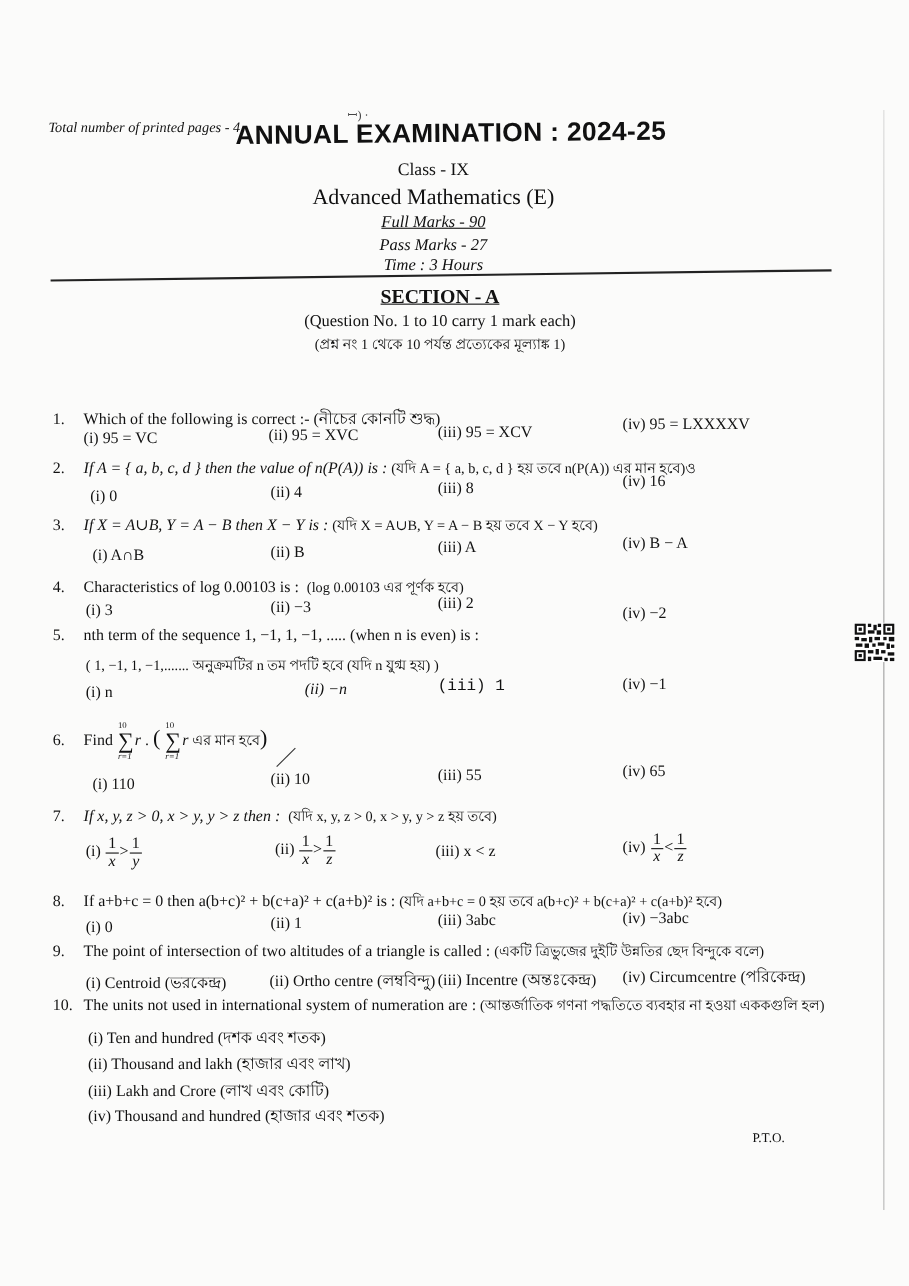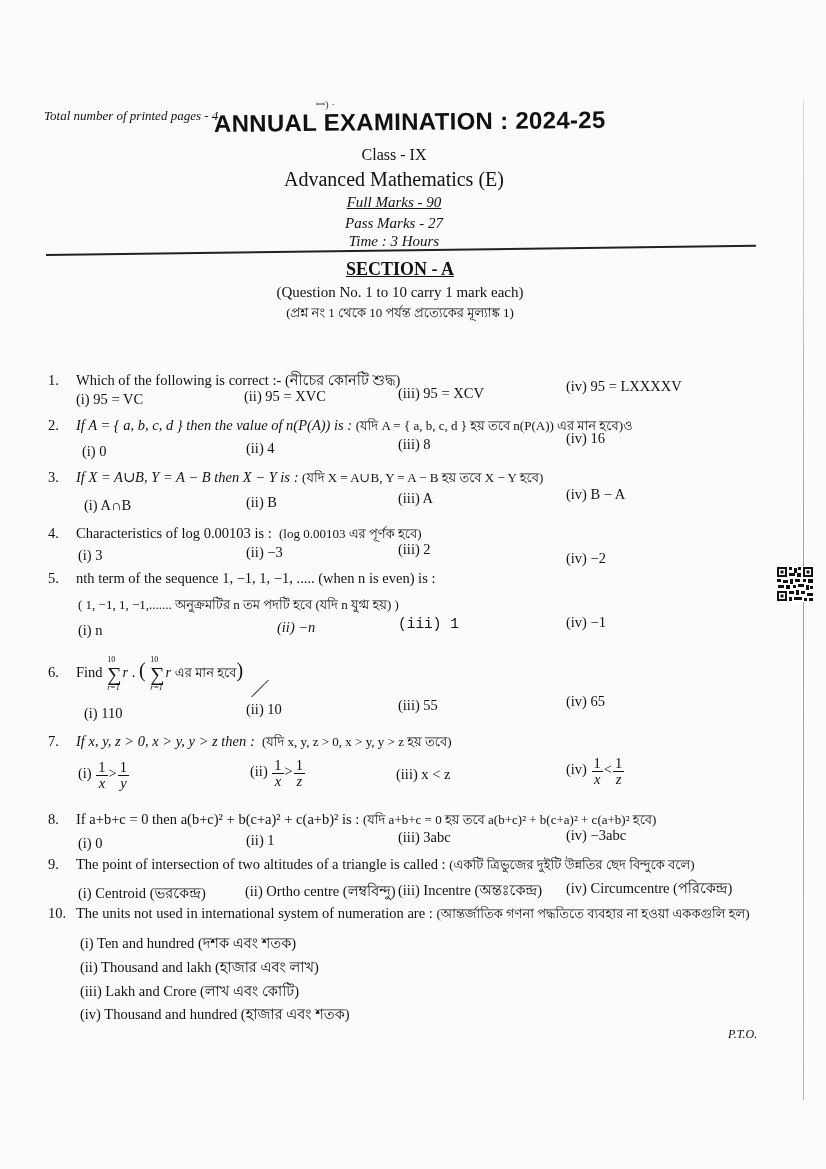--- a/index.html
+++ b/index.html
@@ -30,21 +30,21 @@
   .i { font-style: italic; }
   .frac { display: inline-block; vertical-align: middle; text-align: center; font-style: italic; line-height: 1; margin: 0 1px; }
   .frac span { display: block; padding: 0 2px; }
   .frac span.top { border-bottom: 1px solid #111; font-style: normal; }
   .sigma { display: inline-block; vertical-align: middle; text-align: left; line-height: 1; margin: 0 1px; }
   .sigma .lim { display: block; font-size: 8px; }
   .sigma .sym { display: block; font-size: 20px; }
 
   .vline { position: absolute; left: 803px; top: 100px; width: 1px; height: 1000px; background: linear-gradient(#ccc, #777, #999); opacity: 0.7; }
   .qr { position: absolute; left: 776px; top: 566px; width: 38px; height: 36px; }
-  .pto { left: 728px; top: 1027px; font-size: 12px; font-style: italic; }
+  .pto { left: 684px; top: 1027px; font-size: 12px; }
   .tick { position: absolute; left: 248px; top: 688px; width: 24px; height: 1px; background: #333; transform: rotate(-45deg); }
 </style>
 </head>
 <body>
 
 <div class="abs pages-note">Total number of printed pages - 4</div>
 <div class="abs scribble">ꟷ) ·</div>
 <div class="abs main-title">ANNUAL EXAMINATION : 2024-25</div>
 <div class="abs class-line">Class - IX</div>
 <div class="abs subject-line">Advanced Mathematics (E)</div>

